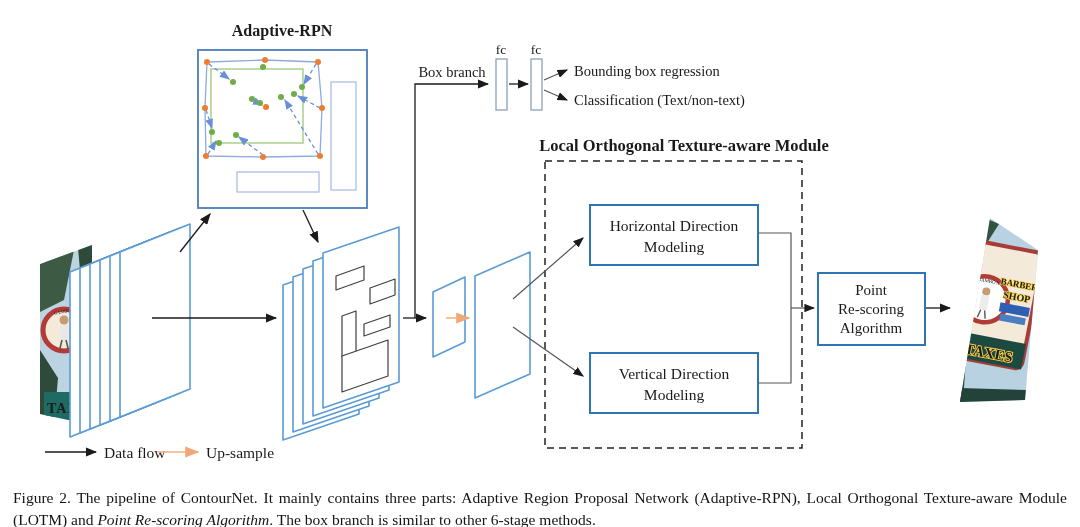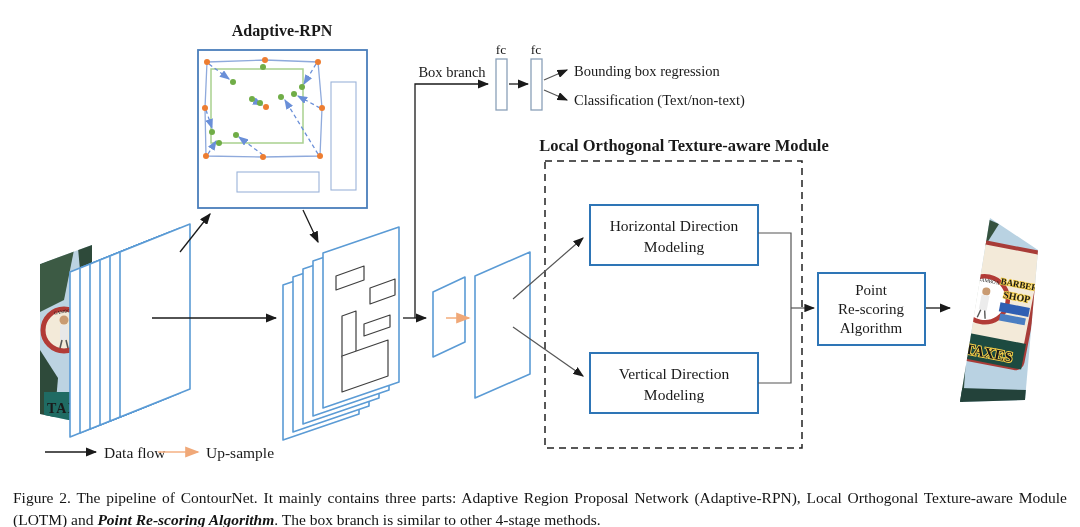--- a/index.html
+++ b/index.html
@@ -15,21 +15,21 @@
   .conn{stroke:#555;stroke-width:1.2;fill:none;}
   .dash-arrow{stroke:var(--dash-arrow-blue,#6a8fd8);stroke-width:1.3;fill:none;stroke-dasharray:4 3;}
   .proposal{fill:#ffffff;stroke:#3f3f3f;stroke-width:1.2;stroke-linejoin:round;}
   .lotm-border{fill:none;stroke:#222;stroke-width:1.5;stroke-dasharray:7 5;}
   .odot{fill:var(--accent-orange,#ed7d31);}
   .gdot{fill:var(--point-green,#70ad47);}
   .upsample{stroke:var(--upsample-orange,#f4b183);stroke-width:1.6;fill:none;}
   .outline-text{paint-order:stroke;stroke:#f8d24a;}
   #caption{position:absolute;left:13px;top:471px;width:1054px;font-size:15.5px;
            line-height:1.43;text-align:justify;color:#141414;}
-  #caption .it{font-style:italic;font-weight:bold;}
+  #caption .it{font-style:italic;}
 </style>
 </head>
 <body>
 
 <div id="page">
 <svg width="1080" height="465" viewBox="0 0 1080 465">
   <defs>
     <marker id="mBlack" markerWidth="9" markerHeight="7" refX="8" refY="3.5" orient="auto">
       <path d="M0,0 L9,3.5 L0,7 Z" fill="#1a1a1a"></path>
     </marker>
@@ -209,14 +209,14 @@
 
   <g>
     <line class="flow" x1="45" y1="452" x2="96" y2="452" marker-end="url(#mBlack)"></line>
     <text x="104" y="458" font-size="15.5">Data flow</text>
     <line class="upsample" x1="158" y1="452" x2="198" y2="452" marker-end="url(#mOrange)"></line>
     <text x="206" y="458" font-size="15.5">Up-sample</text>
   </g>
 </svg>
 
 
-<p id="caption"><span>Figure 2.  The pipeline of ContourNet.  It mainly contains three parts:  Adaptive Region Proposal Network (Adaptive-RPN), Local Orthogonal Texture-aware Module (LOTM) and </span><span class="it">Point Re-scoring Algorithm</span><span>. The box branch is similar to other 4-stage methods.</span></p>
+<p id="caption"><span>Figure 2.  The pipeline of ContourNet.  It mainly contains three parts:  Adaptive Region Proposal Network (Adaptive-RPN), Local Orthogonal Texture-aware Module (LOTM) and </span><span class="it">Point Re-scoring Algorithm</span><span>. The box branch is similar to other 6-stage methods.</span></p>
 </div>
 
 </body></html>

